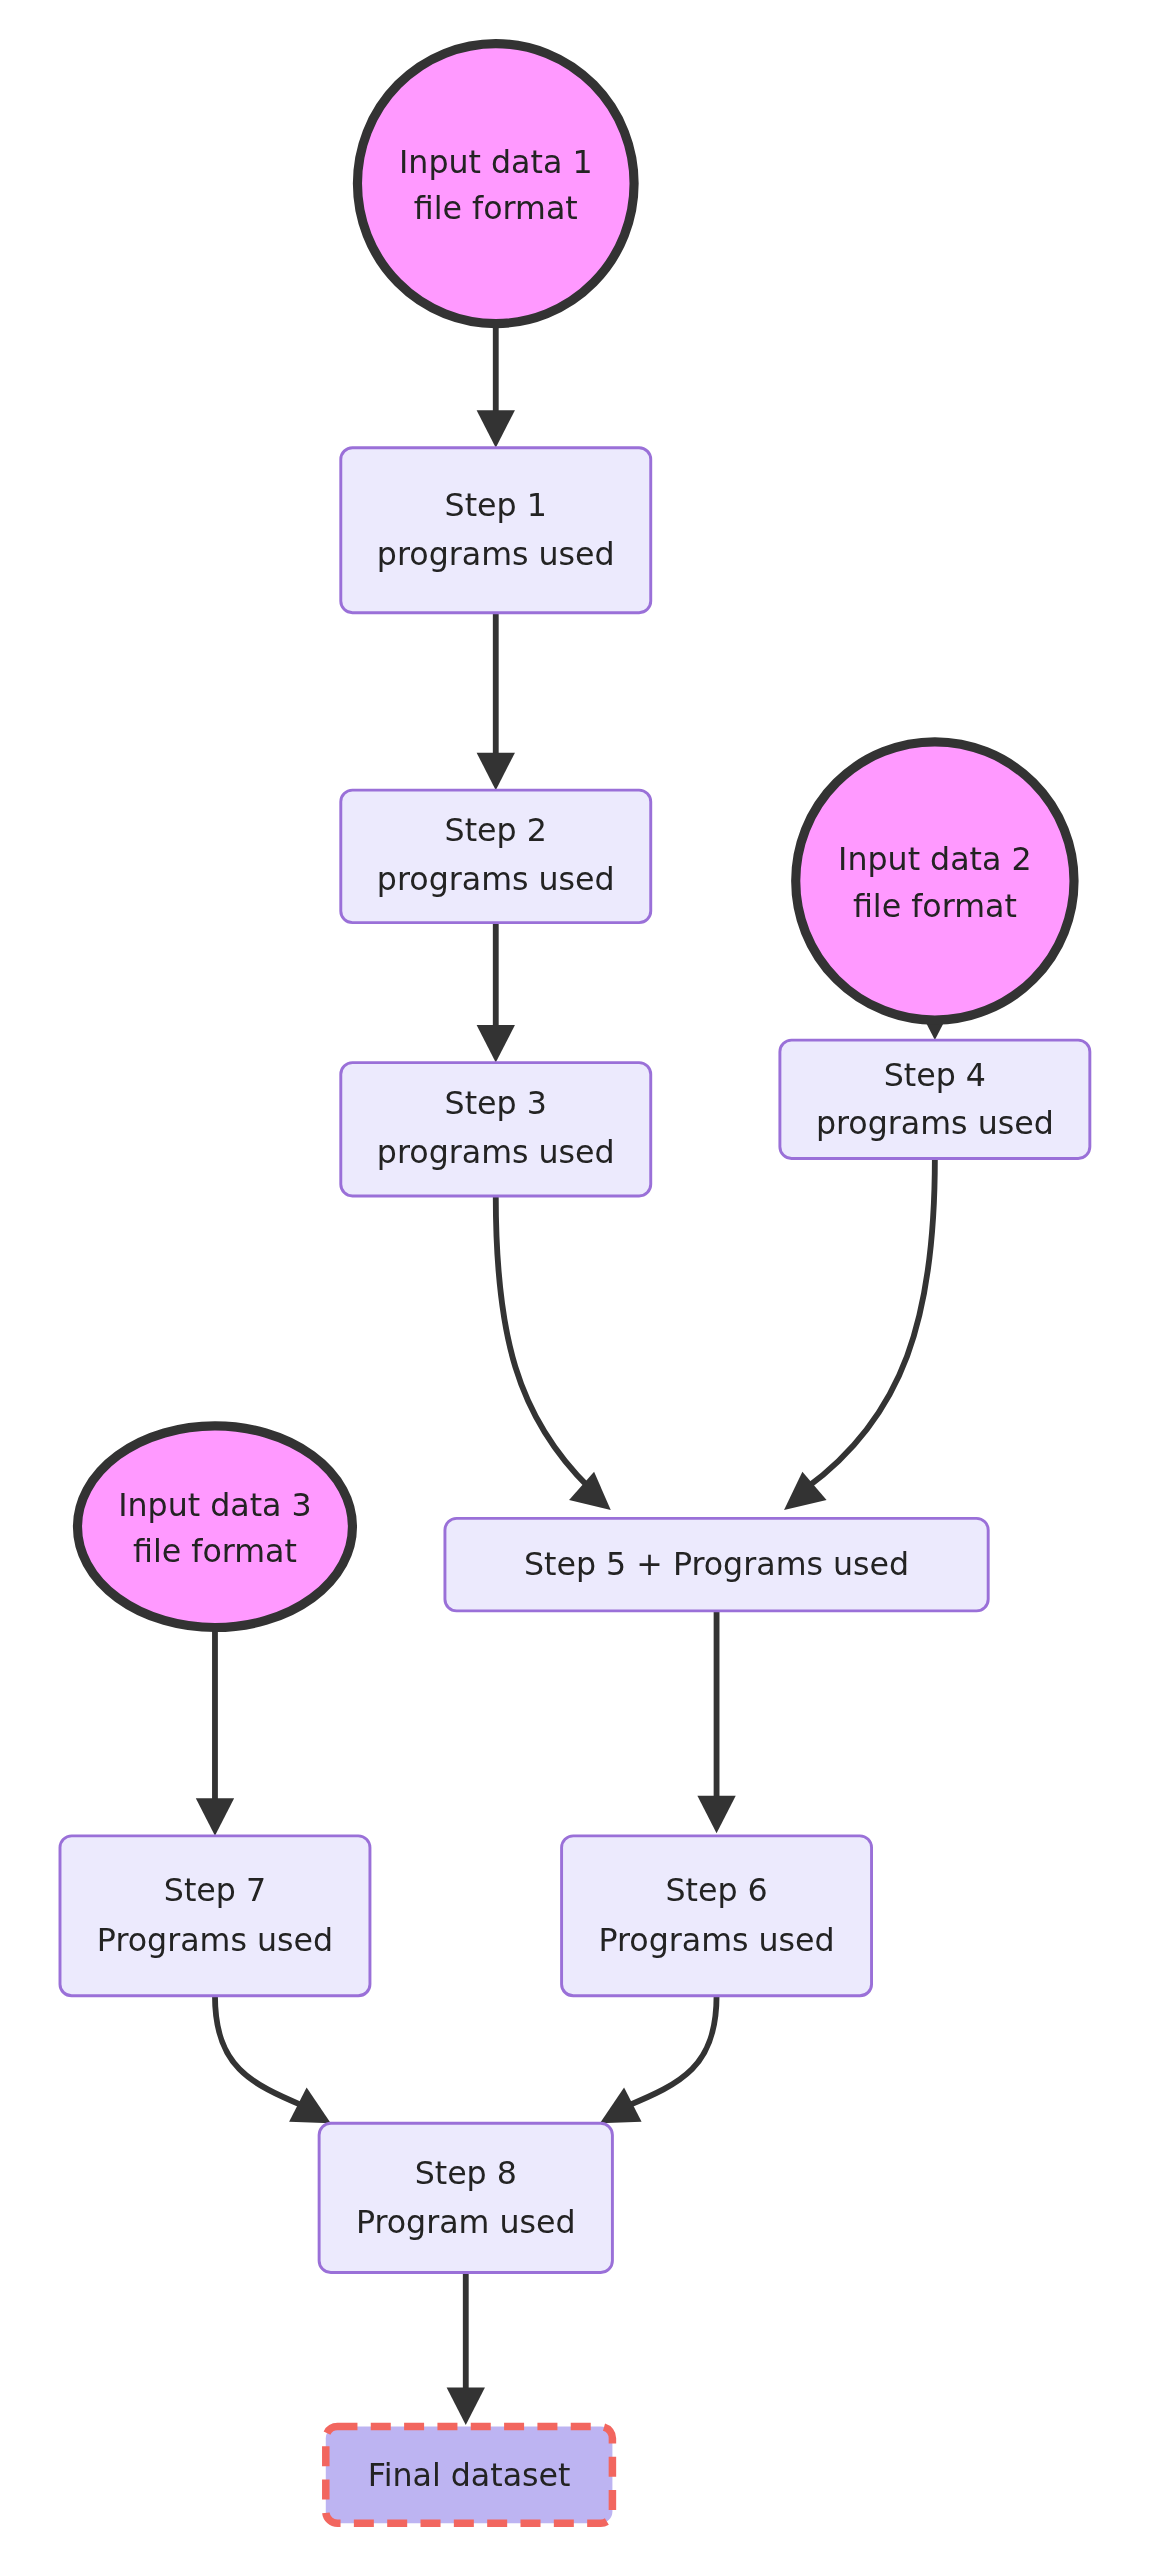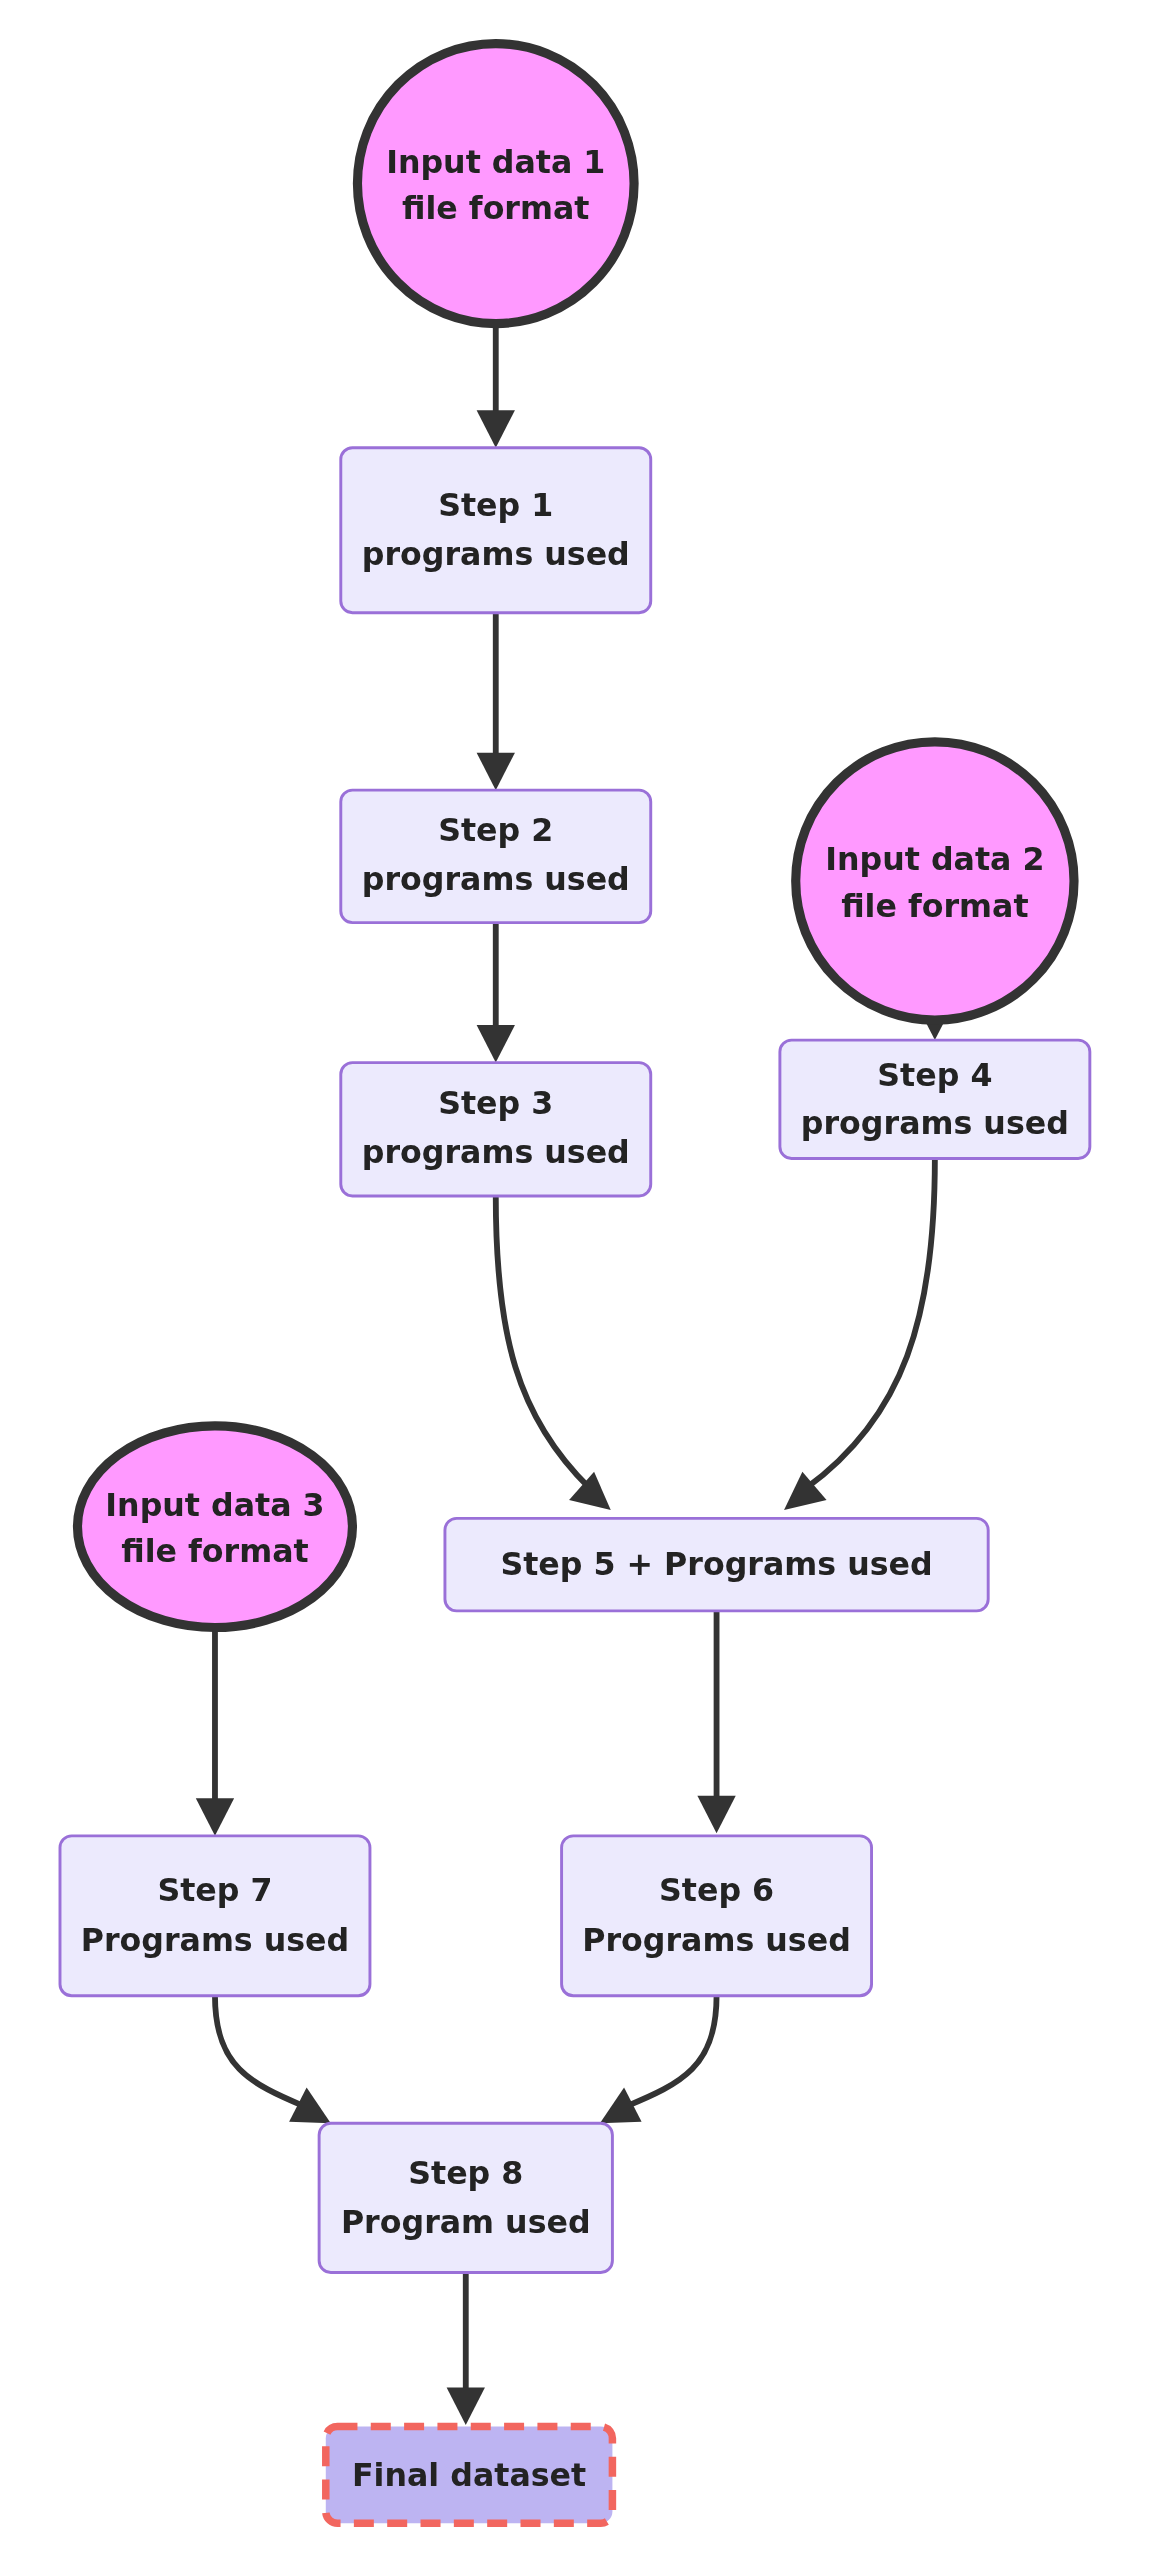--- a/index.html
+++ b/index.html
@@ -11,21 +11,20 @@
     width: 1164px;
     height: 2576px;
     font-family: "DejaVu Sans", "Liberation Sans", sans-serif;
     overflow: hidden;
   }
   #flowchart-root {
     position: relative;
     width: 1164px;
     height: 2576px;
     background: #ffffff;
-    font-weight: bold;
   }
   svg.diagram {
     display: block;
     width: 1164px;
     height: 2576px;
   }
   .node-label {
     font-family: "DejaVu Sans", "Liberation Sans", sans-serif;
     font-size: 38px;
     fill: #232323;

